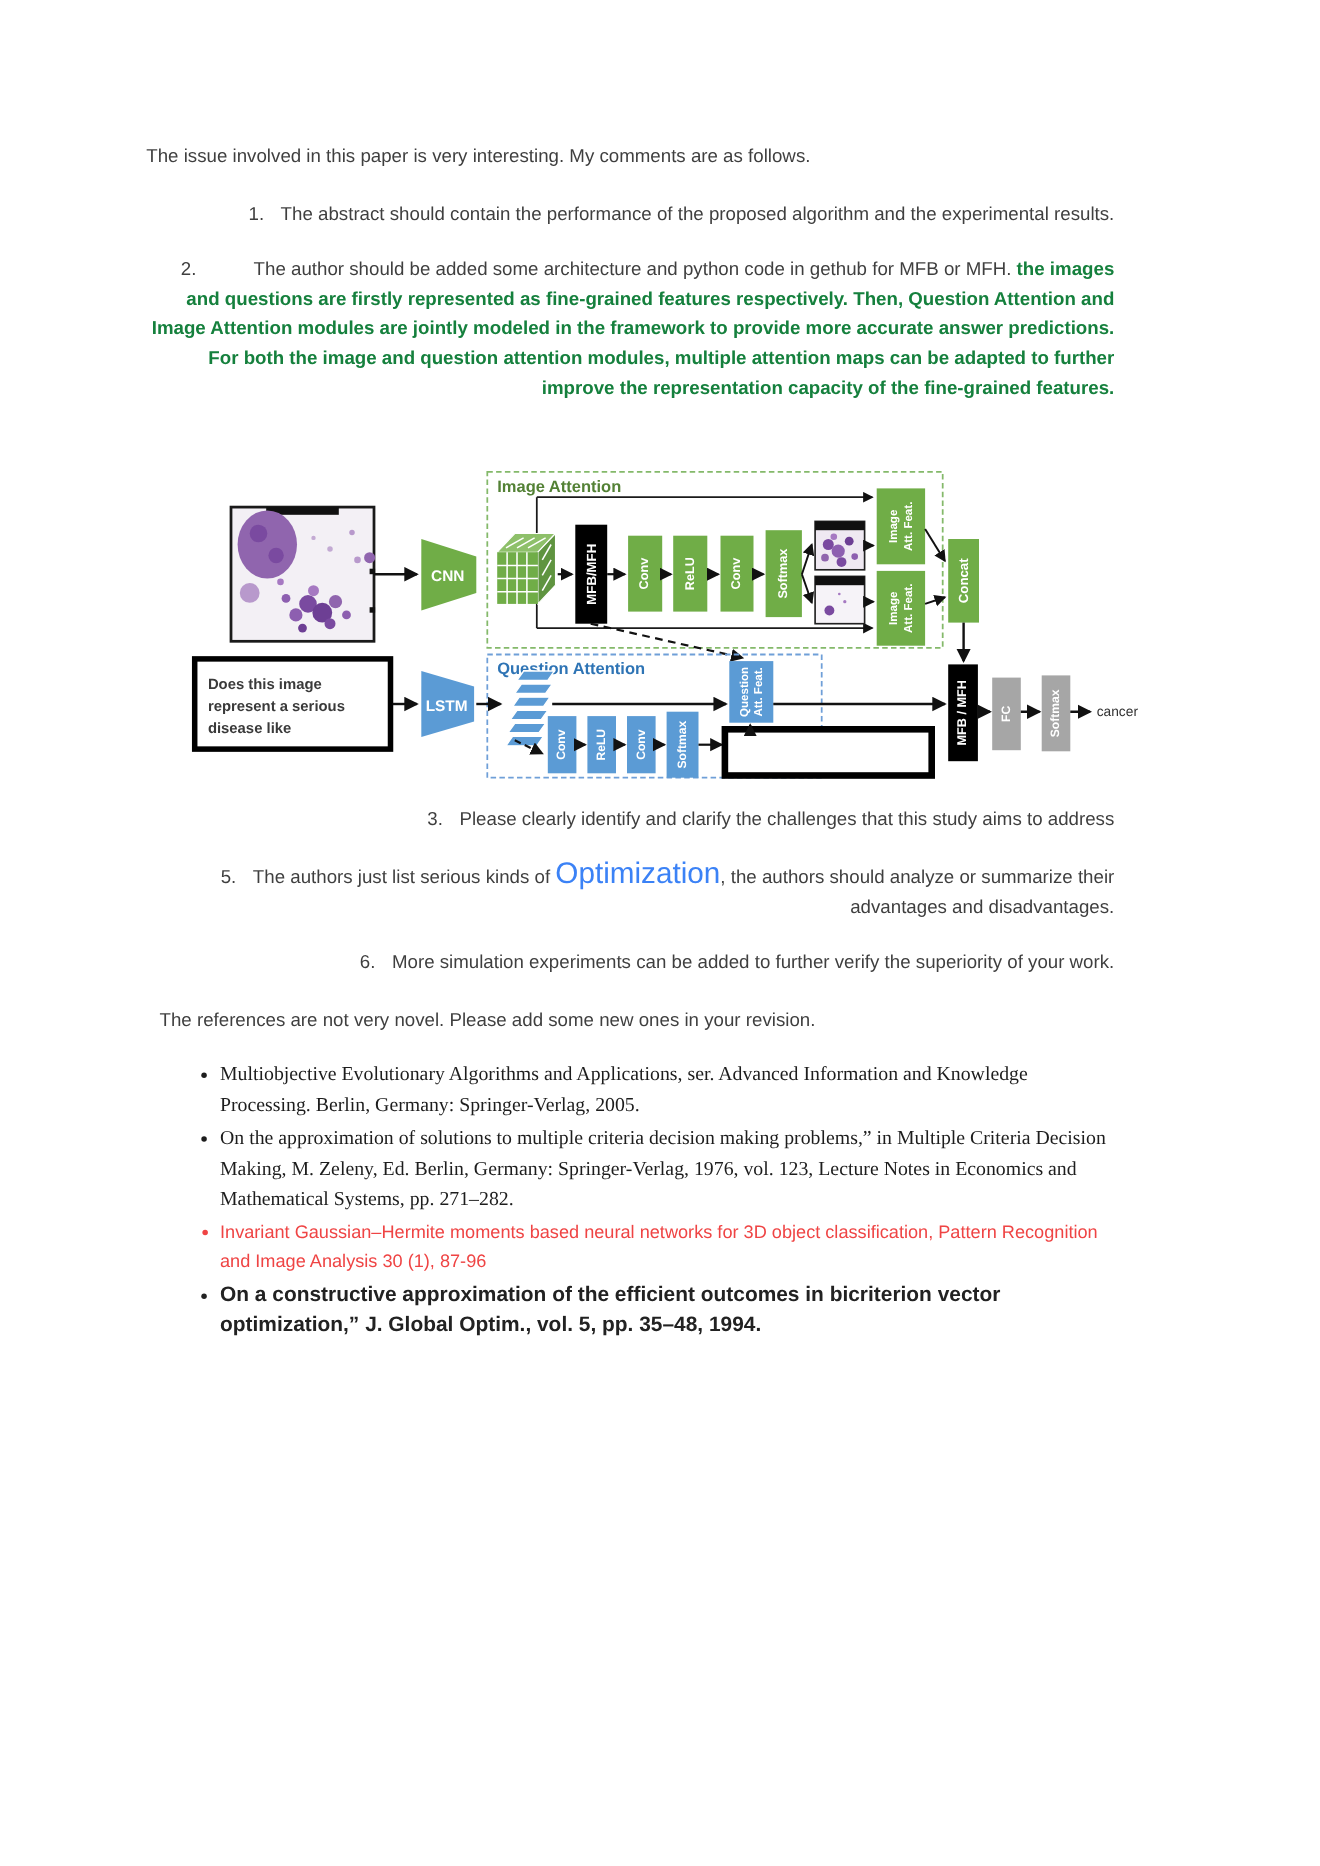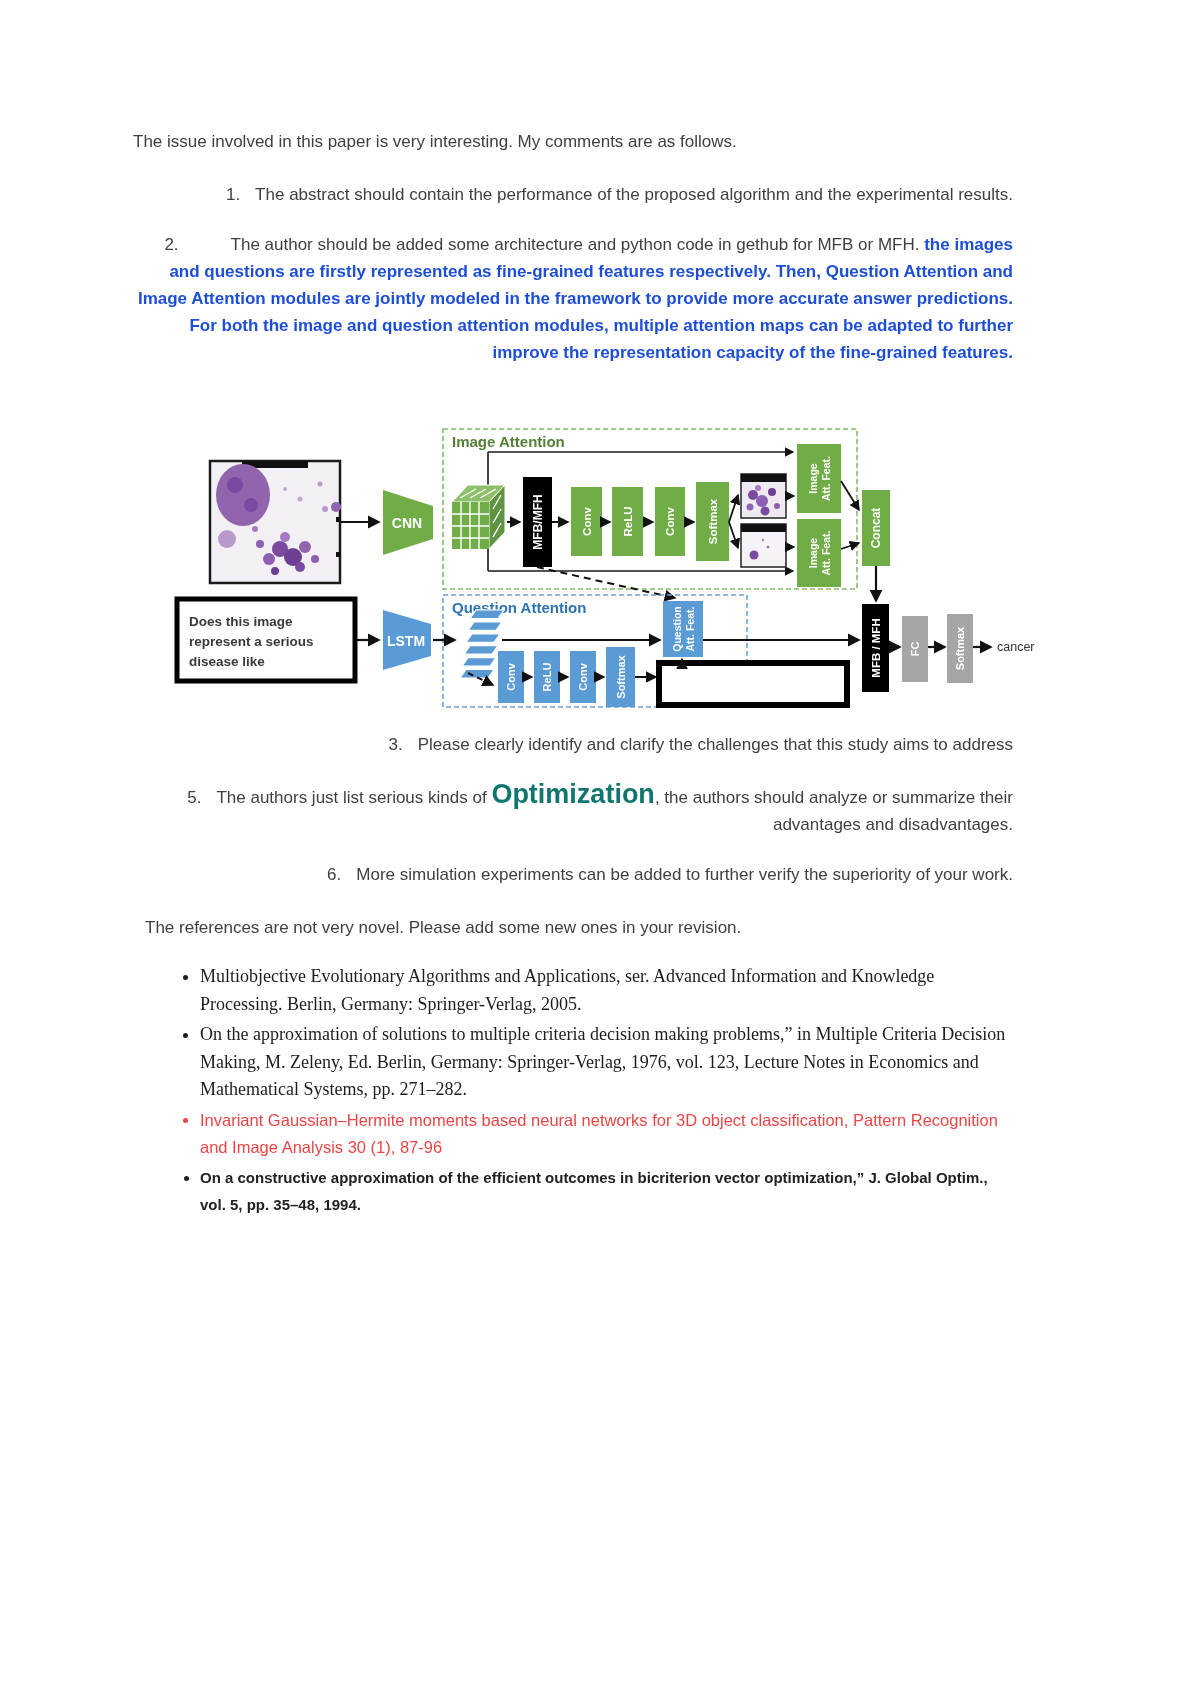--- a/index.html
+++ b/index.html
@@ -6,29 +6,29 @@
   .page{
     width:1143px;height:1696px;background:#ffffff;position:relative;
     font-family:"Liberation Sans",sans-serif;color:#3f3f3f;overflow:hidden;
   }
   .content{padding:128px 130px 0 133px;font-size:17px;line-height:27px;}
   p{margin:0;}
   .para{margin-bottom:26px;}
   .item{margin-bottom:23px;text-align:right;}
   .num-s{padding-right:15px;}
   .num-l{padding-right:52px;}
-  .item-bold{font-weight:700;color:#1d4ed8;}
-  .big-word{font-size:27px;font-weight:700;color:#0f766e;}
+  .item-bold{font-weight:700;color:#15803d;}
+  .big-word{font-size:27px;font-weight:400;color:#3b82f6;}
   .refs-intro{margin:26px 0 22px 12px;}
   .diagram-wrap{margin:12px 0 22px 32px;width:890px;height:320px;}
   ul.refs{margin:0 0 0 0;padding-left:67px;}
   ul.refs li{margin-bottom:3px;}
   li.ref-serif{font-family:"Liberation Serif",serif;font-size:18px;line-height:27.5px;color:#1d1d1d;}
   li.ref-sans{font-family:"Liberation Sans",sans-serif;font-size:16.5px;line-height:27px;color:#ef4444;}
-  li.ref-sans-bold{font-family:"Liberation Sans",sans-serif;font-size:15px;line-height:27px;color:#222;font-weight:700;}
+  li.ref-sans-bold{font-family:"Liberation Sans",sans-serif;font-size:19px;line-height:27px;color:#222;font-weight:700;}
   svg text{font-family:"Liberation Sans",sans-serif;}
   .boxlabel{fill:#ffffff;font-weight:700;}
 </style>
 </head>
 <body>
 
 <div class="page">
   <div class="content">
 
     <p class="para">The issue involved in this paper is very interesting. My comments are as follows.</p>

